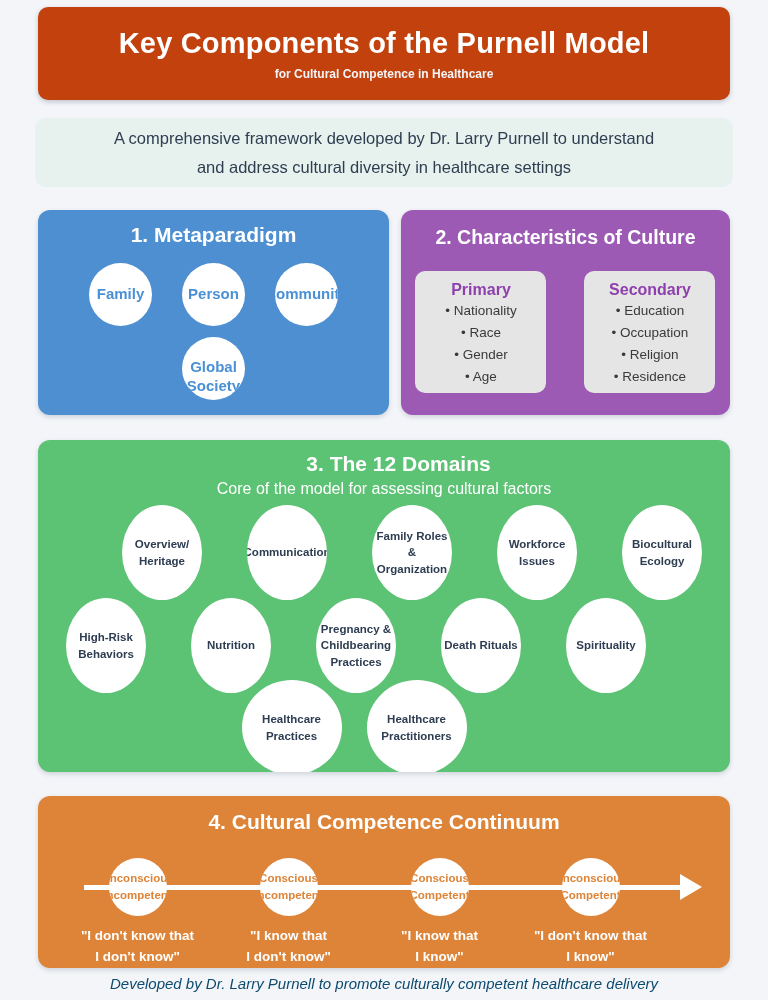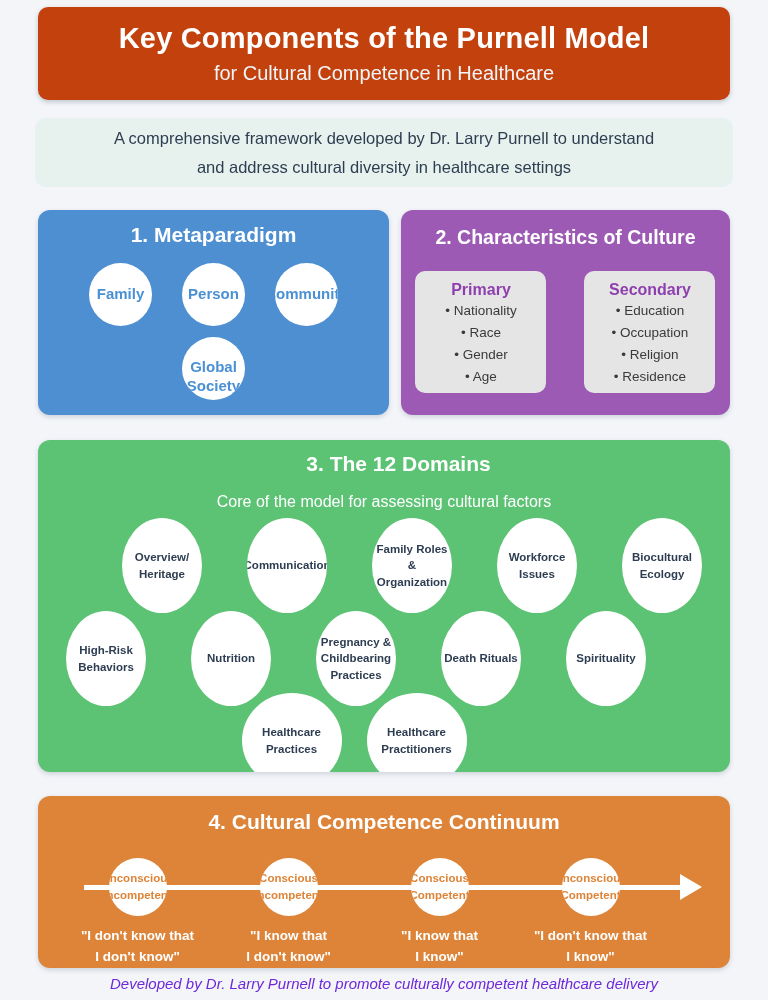--- a/index.html
+++ b/index.html
@@ -14,21 +14,21 @@
   
   .header {
     margin: 7px 38px 0 38px;
     background: #c2410c;
     border-radius: 10px;
     height: 93px;
     display: flex; flex-direction: column; justify-content: center; align-items: center;
     box-shadow: 0 2px 5px rgba(40,55,75,.25);
   }
   .header h1 { color: #ffffff; font-size: 29px; font-weight: 700; letter-spacing: .2px; }
-  .header .sub { color: #f2f5f8; font-size: 20px; margin-top: 7px; font-weight: 400; }
+  .header .sub { color: #f2f5f8; font-size: 12px; margin-top: 7px; font-weight: 700; }
 
   
   .intro {
     margin: 18px 35px 0 35px;
     background: #e7f2ef;
     border-radius: 10px;
     height: 69px;
     display: flex; align-items: center; justify-content: center;
   }
   .intro p {
@@ -61,21 +61,21 @@
   .card {
     background: #e5e5e5; border-radius: 10px; width: 131px; height: 122px;
     padding-top: 10px; text-align: center;
   }
   .card h3 { color: #8e3fad; font-size: 16px; font-weight: 700; }
   .card .item { font-size: 13.5px; color: #3a3a3a; line-height: 21px; margin-top: 1px; }
 
   
   .green-box { margin: 25px 38px 0 38px; background: #5cc274; height: 332px; padding-top: 12px; overflow: hidden; }
   .green-box h2 { font-size: 21px; padding-left: 29px; }
-  .green-box .gsub { color: #ffffff; text-align: center; font-size: 16px; margin-top: 17px; }
+  .green-box .gsub { color: #ffffff; text-align: center; font-size: 16px; margin-top: 4px; }
   .drow { display: flex; justify-content: center; gap: 45px; }
   .drow1 { margin-top: 7px; transform: translateX(28px); }
   .drow2 { margin-top: -2px; transform: translateX(-28px); }
   .drow3 { margin-top: -13px; transform: translateX(-30px); gap: 25px; }
   .dom {
     background: #ffffff; border-radius: 50%;
     width: 80px; height: 95px; flex: none;
     display: flex; align-items: center; justify-content: center;
     text-align: center; overflow: hidden;
     color: #2e3d52; font-weight: 700; font-size: 11.5px; line-height: 1.4;
@@ -102,21 +102,21 @@
     color: #dd8438; font-weight: 700; font-size: 11.5px; line-height: 1.5;
     text-align: center; white-space: pre;
   }
   .stage-quote {
     margin-top: 10px; color: #ffffff; font-weight: 700; font-size: 13.5px;
     text-align: center; white-space: pre-line; line-height: 1.55;
   }
 
   
   .footer { margin-top: 7px; text-align: center; }
-  .footer p { font-style: italic; font-size: 15px; color: #6d28d9; text-align: center; }
+  .footer p { font-style: italic; font-size: 15px; color: #0c4a6e; text-align: center; }
 </style>
 </head>
 <body>
 
 <div class="page">
 
   <header class="header">
     <h1>Key Components of the Purnell Model</h1>
     <div class="sub">for Cultural Competence in Healthcare</div>
   </header>

